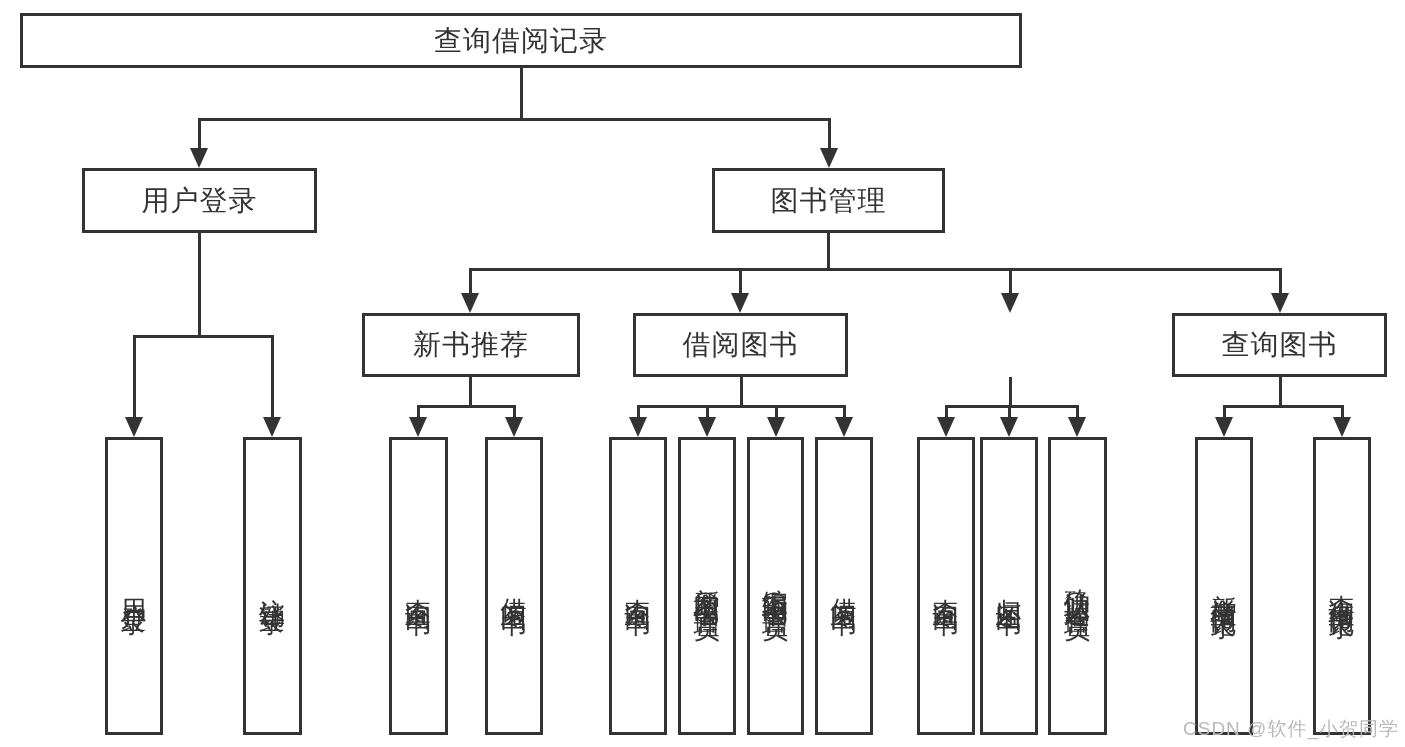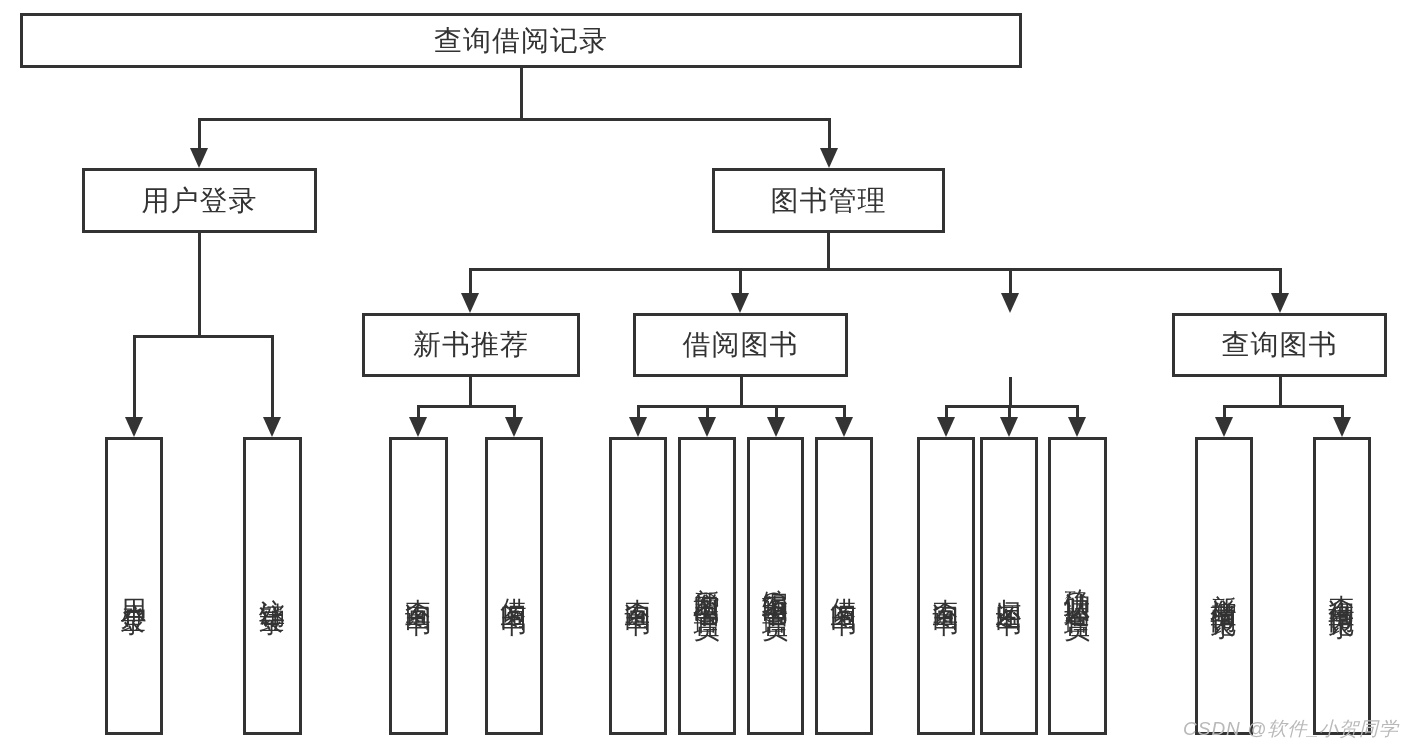--- a/index.html
+++ b/index.html
@@ -27,21 +27,21 @@
   .vline { width:3px; }
   .hline { height:3px; }
   .stem  { position:absolute; width:3px; background:#333333; }
   .head  {
     position:absolute; width:0; height:0;
     border-left:9px solid transparent; border-right:9px solid transparent;
     border-top:20px solid #333333;
   }
   .watermark {
     position:absolute; top:716px; left:1183px; z-index:10;
-    font-size:19px; color:#b9b9b9; letter-spacing:1px; white-space:nowrap;font-style:italic;
+    font-size:19px; color:#b9b9b9; letter-spacing:1px; white-space:nowrap;
   }
 </style>
 </head>
 <body>
 
 <div id="canvas">
 
   <div class="box" style="left:20px; top:13px; width:1002px; height:55px;">查询借阅记录</div>
 
   <div class="vline" style="left:520px; top:68px; height:53px;"></div>

